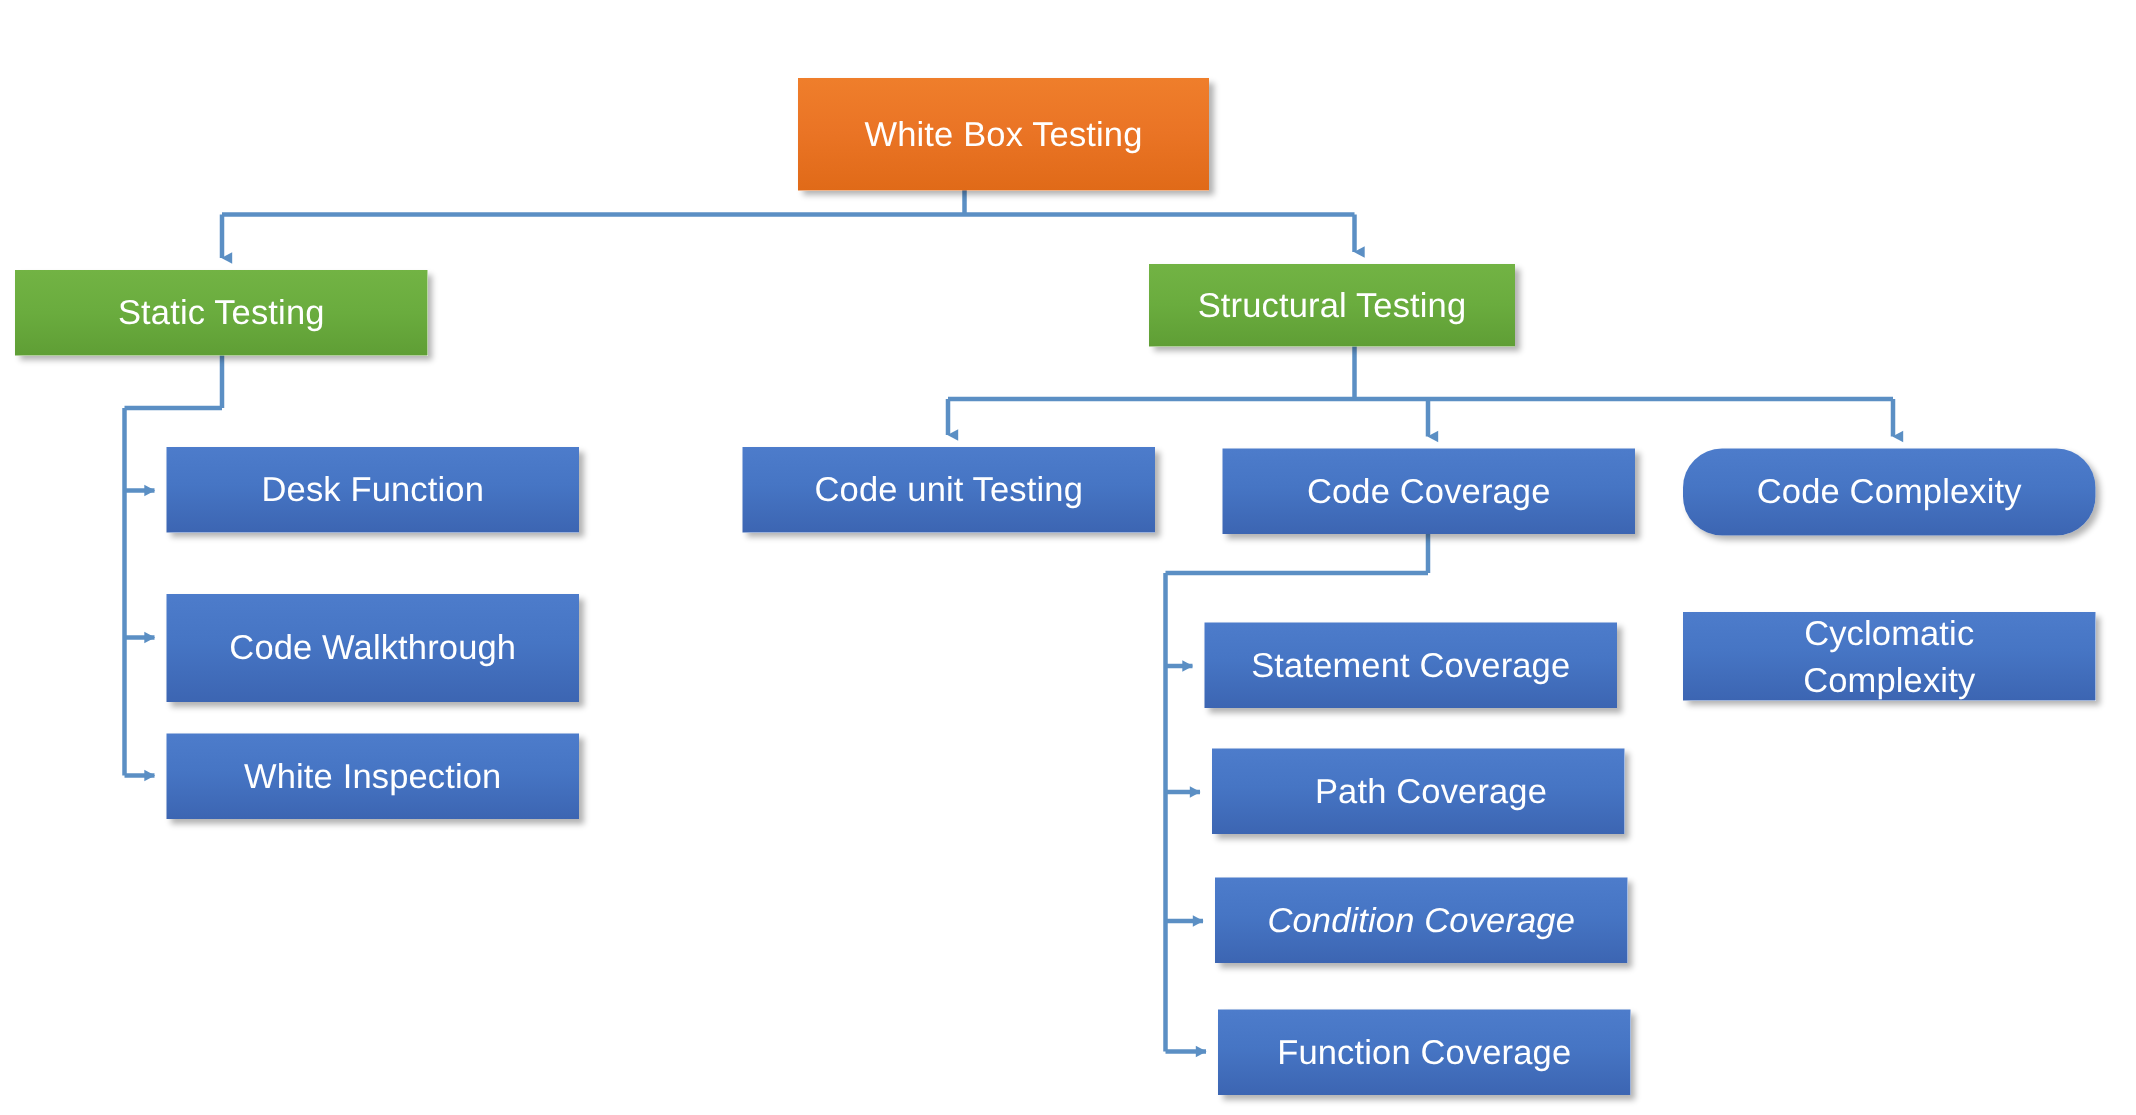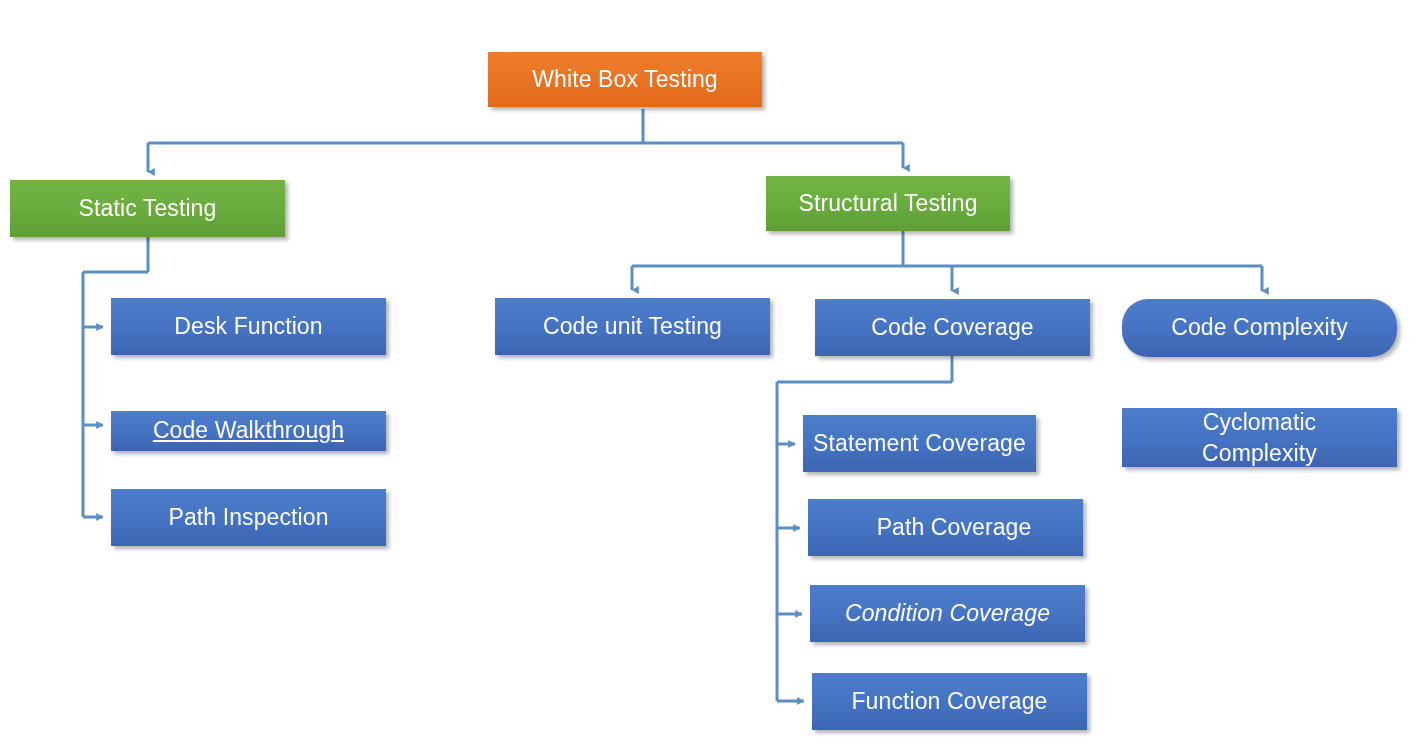--- a/index.html
+++ b/index.html
@@ -105,57 +105,57 @@
       <path d="M952,356 L952,382" stroke="#5b8fc4" stroke-width="3" fill="none"></path>
       <path d="M952,382 L777,382" stroke="#5b8fc4" stroke-width="3" fill="none"></path>
       <path d="M777,382 L777,701" stroke="#5b8fc4" stroke-width="3" fill="none"></path>
     </g>
     <path d="M777,444 L795,444" stroke="#5b8fc4" stroke-width="3" fill="none" marker-end="url(#arrow-right)"></path>
     <path d="M777,528 L800,528" stroke="#5b8fc4" stroke-width="3" fill="none" marker-end="url(#arrow-right)"></path>
     <path d="M777,614 L802,614" stroke="#5b8fc4" stroke-width="3" fill="none" marker-end="url(#arrow-right)"></path>
     <path d="M777,701 L804,701" stroke="#5b8fc4" stroke-width="3" fill="none" marker-end="url(#arrow-right)"></path>
   </svg>
 
-  <div class="node root" style="left:488px; top:52px; width:274px; height:55px;">
+  <div class="node root" style="left:532px; top:52px; width:274px; height:75px;">
     <span class="node-label">White Box Testing</span>
   </div>
 
   <div class="node green" style="left:10px; top:180px; width:275px; height:57px;text-align:right;">
     <span class="node-label">Static Testing</span>
   </div>
 
   <div class="node green" style="left:766px; top:176px; width:244px; height:55px;">
     <span class="node-label">Structural Testing</span>
   </div>
 
   <div class="node blue" style="left:111px; top:298px; width:275px; height:57px;">
     <span class="node-label">Desk Function</span>
   </div>
 
-  <div class="node blue" style="left:111px; top:411px; width:275px; height:40px;text-decoration:underline;">
+  <div class="node blue" style="left:111px; top:396px; width:275px; height:72px;">
     <span class="node-label">Code Walkthrough</span>
   </div>
 
   <div class="node blue" style="left:111px; top:489px; width:275px; height:57px;">
-    <span class="node-label">Path Inspection</span>
+    <span class="node-label">White Inspection</span>
   </div>
 
   <div class="node blue" style="left:495px; top:298px; width:275px; height:57px;">
     <span class="node-label">Code unit Testing</span>
   </div>
 
   <div class="node blue" style="left:815px; top:299px; width:275px; height:57px;">
     <span class="node-label">Code Coverage</span>
   </div>
 
   <div class="node blue" style="left:1122px; top:299px; width:275px; height:58px;border-radius:26px;">
     <span class="node-label">Code Complexity</span>
   </div>
 
-  <div class="node blue" style="left:803px; top:415px; width:233px; height:57px;">
+  <div class="node blue" style="left:803px; top:415px; width:275px; height:57px;">
     <span class="node-label">Statement Coverage</span>
   </div>
 
   <div class="node blue two-line" style="left:1122px; top:408px; width:275px; height:59px;">
     <span class="node-label">Cyclomatic
 Complexity</span>
   </div>
 
   <div class="node blue" style="left:808px; top:499px; width:275px; height:57px;padding-left:23px;">
     <span class="node-label">Path Coverage</span>

